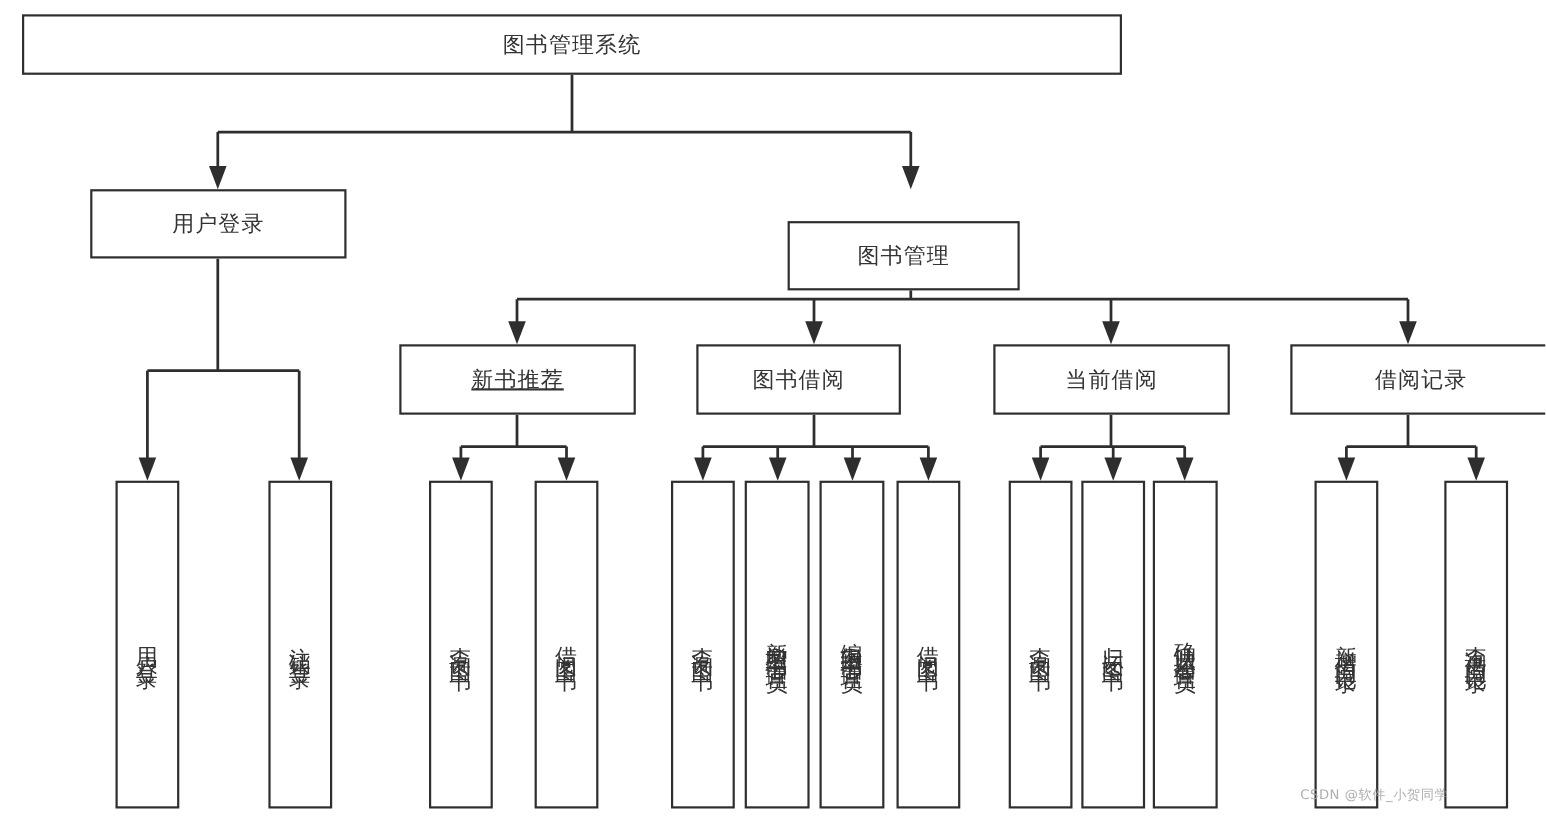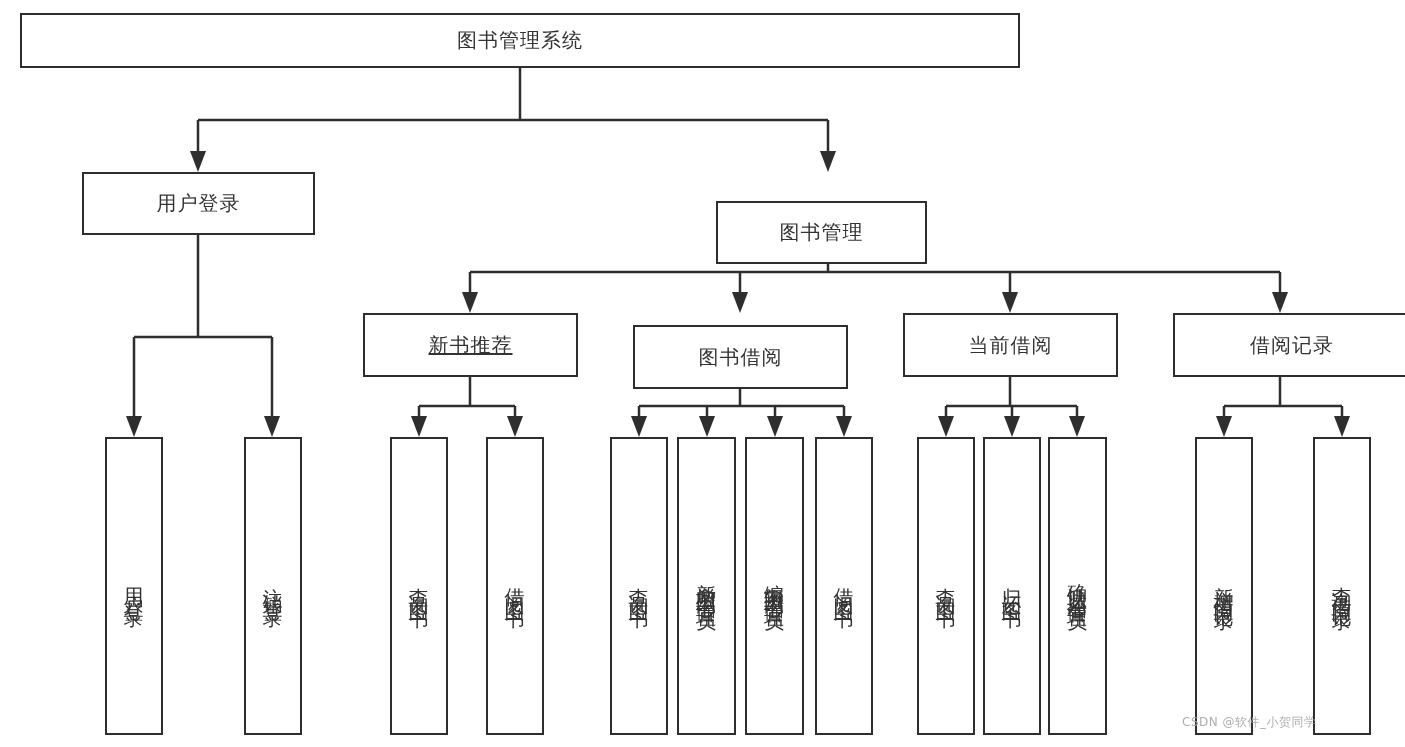--- a/index.html
+++ b/index.html
@@ -96,21 +96,21 @@
       <polygon points="1334,416 1350,416 1342,437"></polygon>
     </g>
   </svg>
 
   <div class="hbox" style="left:20px; top:13px; width:1000px; height:55px;">图书管理系统</div>
 
   <div class="hbox" style="left:82px; top:172px; width:233px; height:63px;">用户登录</div>
   <div class="hbox" style="left:716px; top:172px; width:211px; height:63px;margin-top:29px;">图书管理</div>
 
   <div class="hbox" style="left:363px; top:313px; width:215px; height:64px;text-decoration:underline;">新书推荐</div>
-  <div class="hbox" style="left:633px; top:313px; width:215px; height:64px;margin-top:12px;">图书借阅</div>
+  <div class="hbox" style="left:633px; top:313px; width:186px; height:64px;">图书借阅</div>
   <div class="hbox" style="left:903px; top:313px; width:215px; height:64px;text-align:center;">当前借阅</div>
   <div class="hbox" style="left:1173px; top:313px; width:238px; height:64px;">借阅记录</div>
 
   <div class="vbox" style="left:105px; top:437px; width:58px; height:298px;">用户登录</div>
   <div class="vbox" style="left:244px; top:437px; width:58px; height:298px;">注销登录</div>
 
   <div class="vbox" style="left:390px; top:437px; width:58px; height:298px;">查询图书</div>
   <div class="vbox" style="left:486px; top:437px; width:58px; height:298px;">借阅图书</div>
 
   <div class="vbox" style="left:610px; top:437px; width:58px; height:298px;">查询图书</div>

